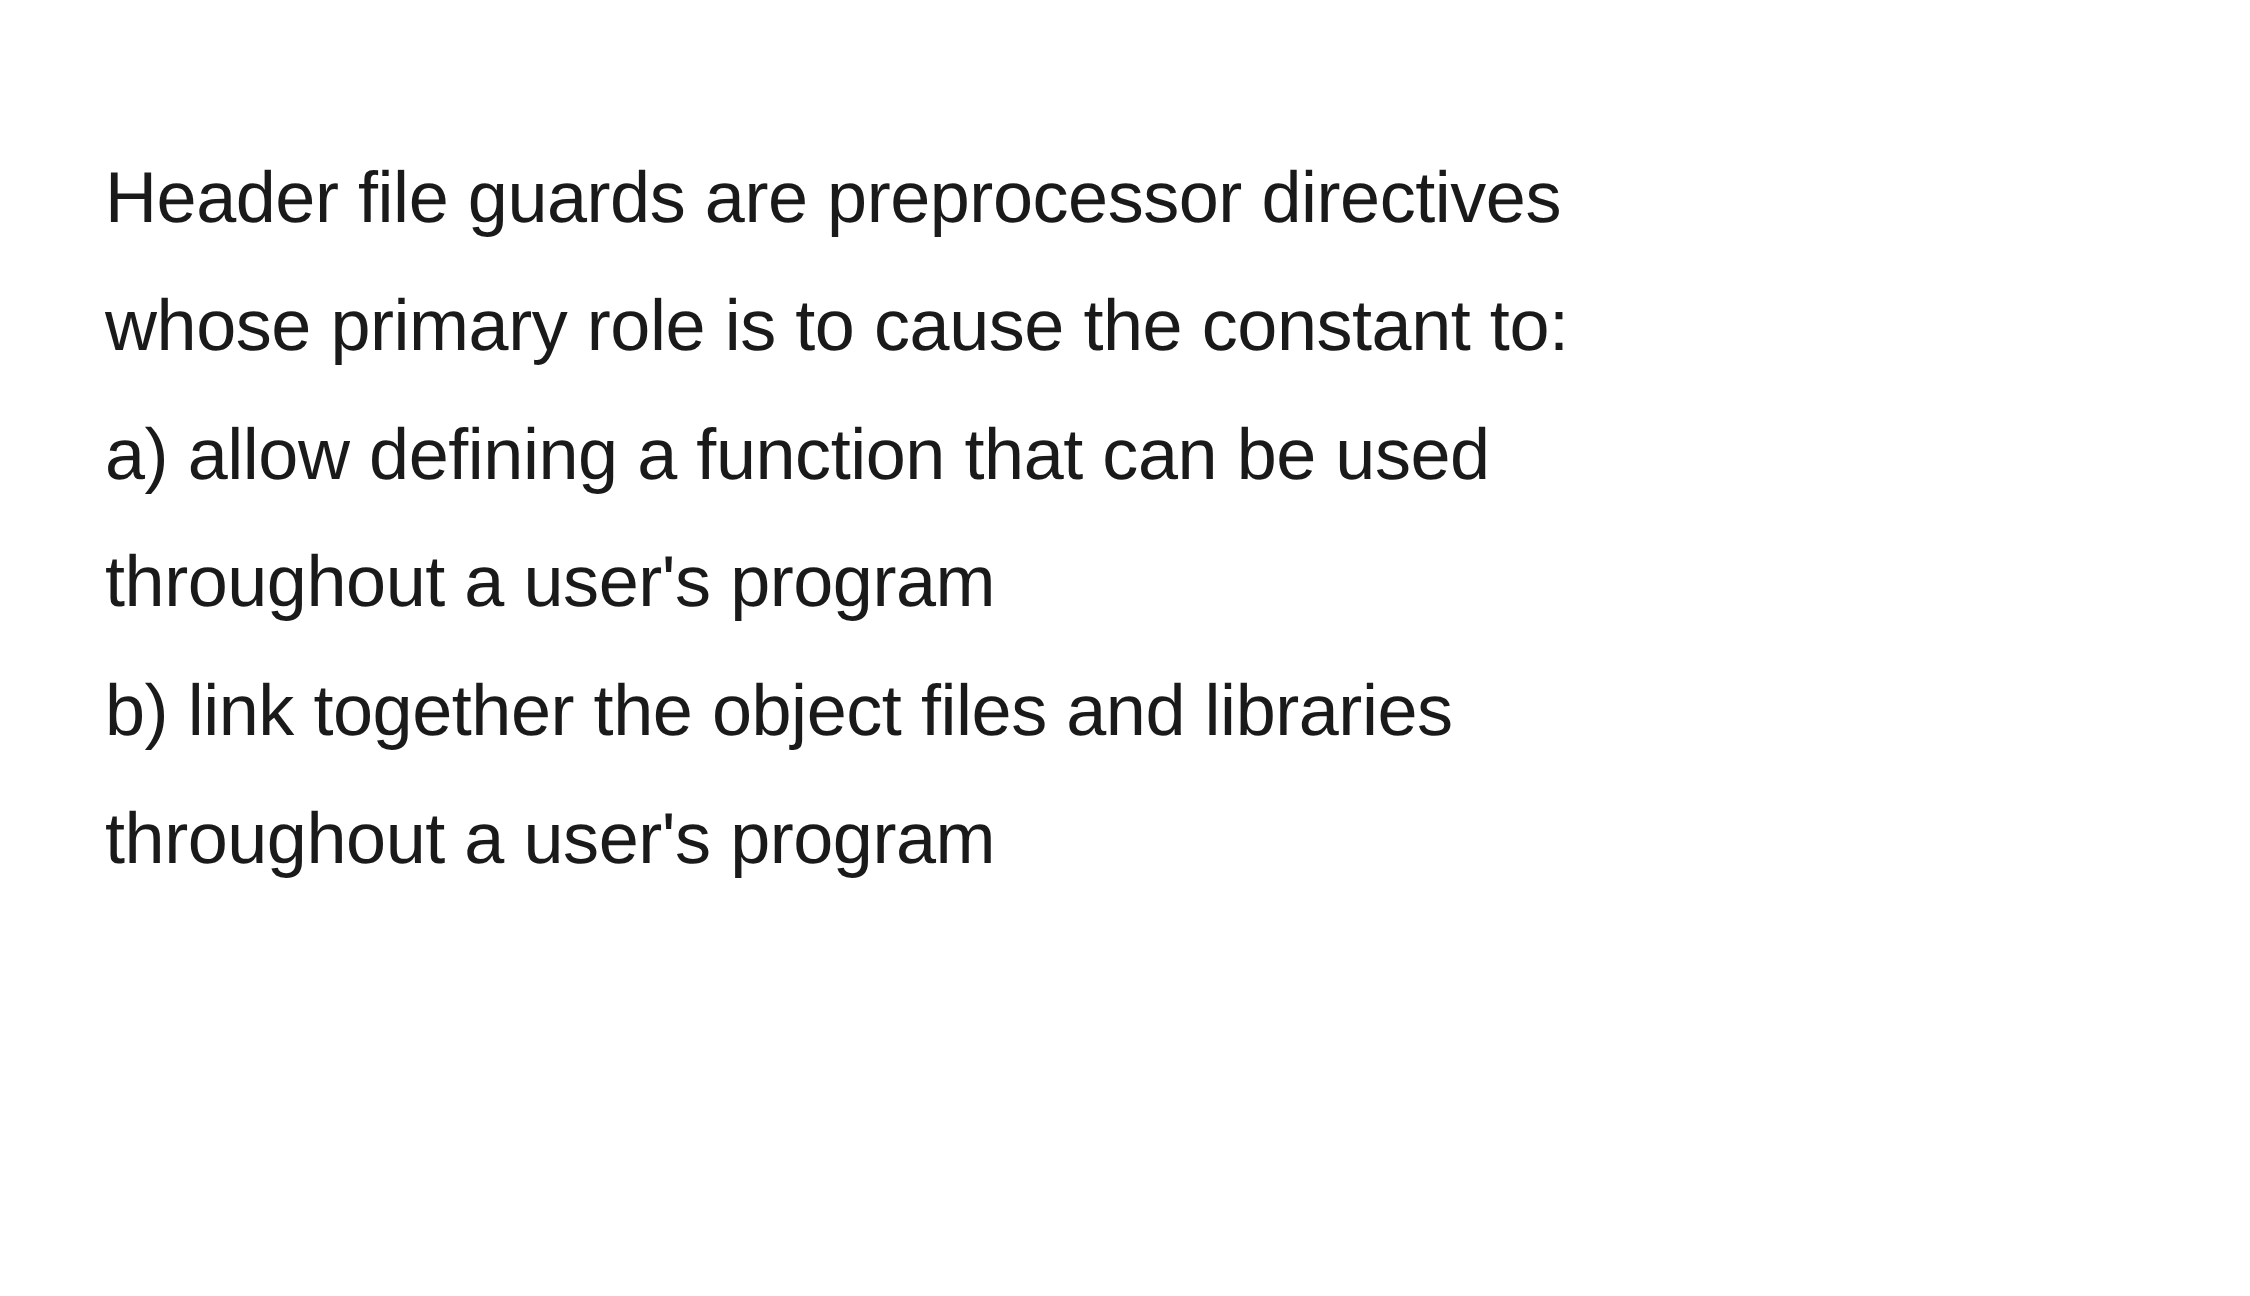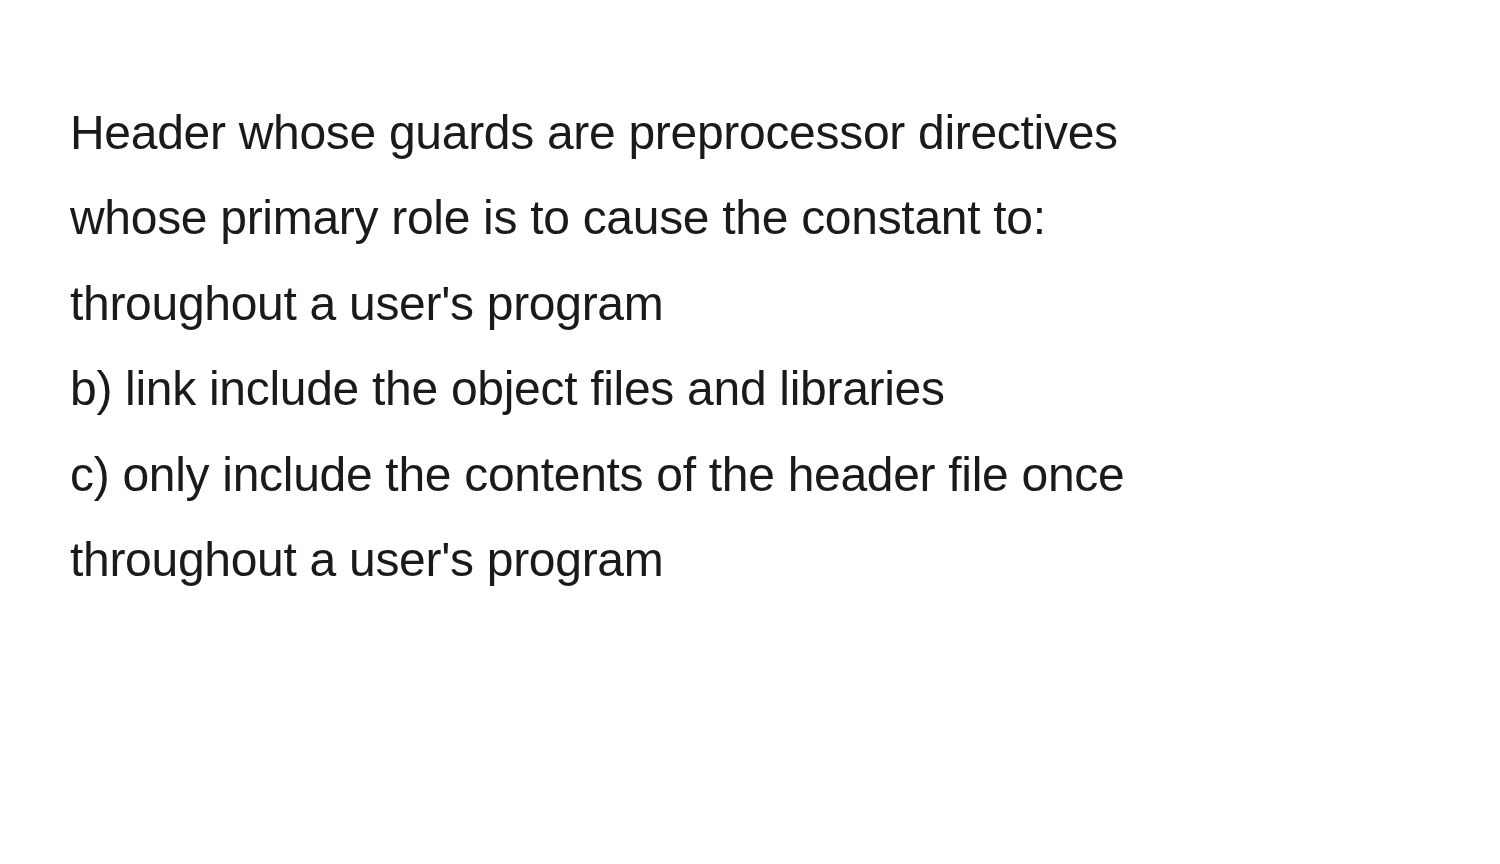--- a/index.html
+++ b/index.html
@@ -26,28 +26,26 @@
     }
     .option {
       margin-bottom: 0;
     }
   </style>
 </head>
 <body>
 
 <div class="content">
   <div class="question-stem">
-    <div>Header whose guards are preprocessor directives</div>
+    <div>Header file guards are preprocessor directives</div>
     <div>whose primary role is to cause the constant to:</div>
   </div>
   <div class="option">
+    <div>a) allow defining a function that can be used</div>
     <div>throughout a user's program</div>
   </div>
   <div class="option">
-    <div>b) link include the object files and libraries</div>
-  </div>
-  <div class="option">
-    <div>c) only include the contents of the header file once</div>
+    <div>b) link together the object files and libraries</div>
   </div>
   <div class="option">
     <div>throughout a user's program</div>
   </div>
 </div>
 
 </body></html>

